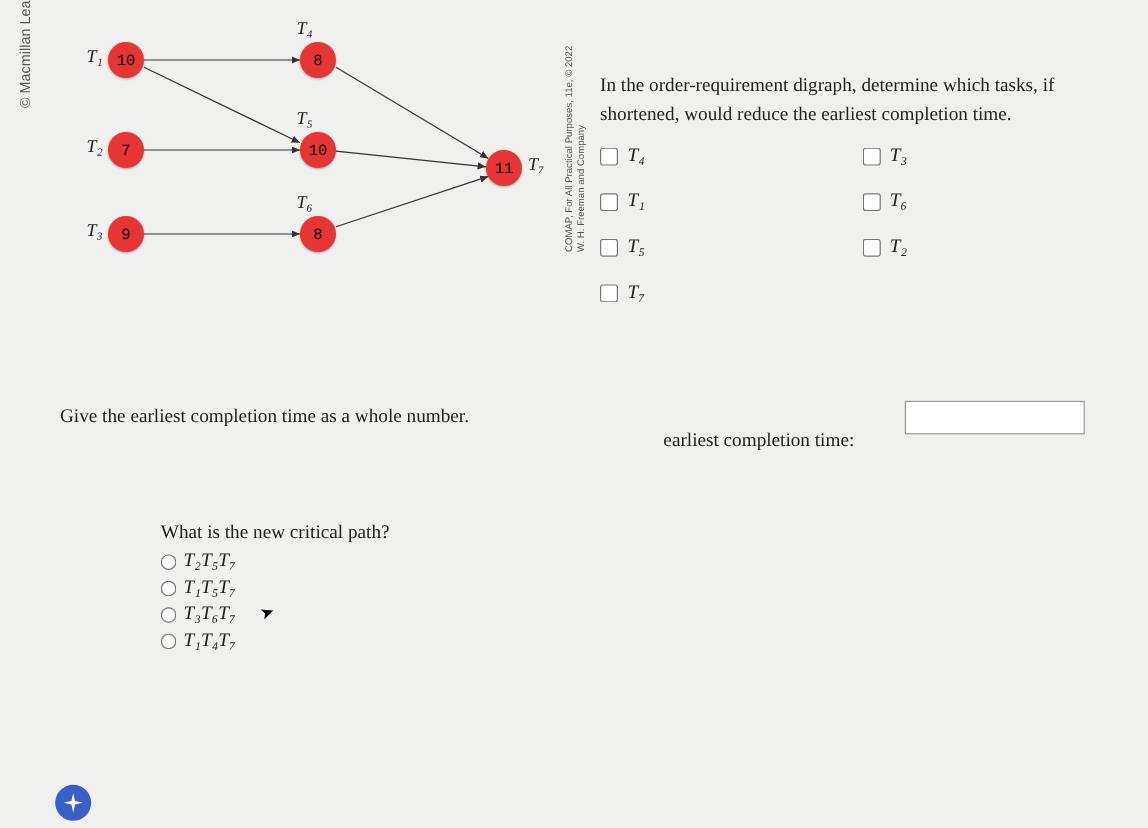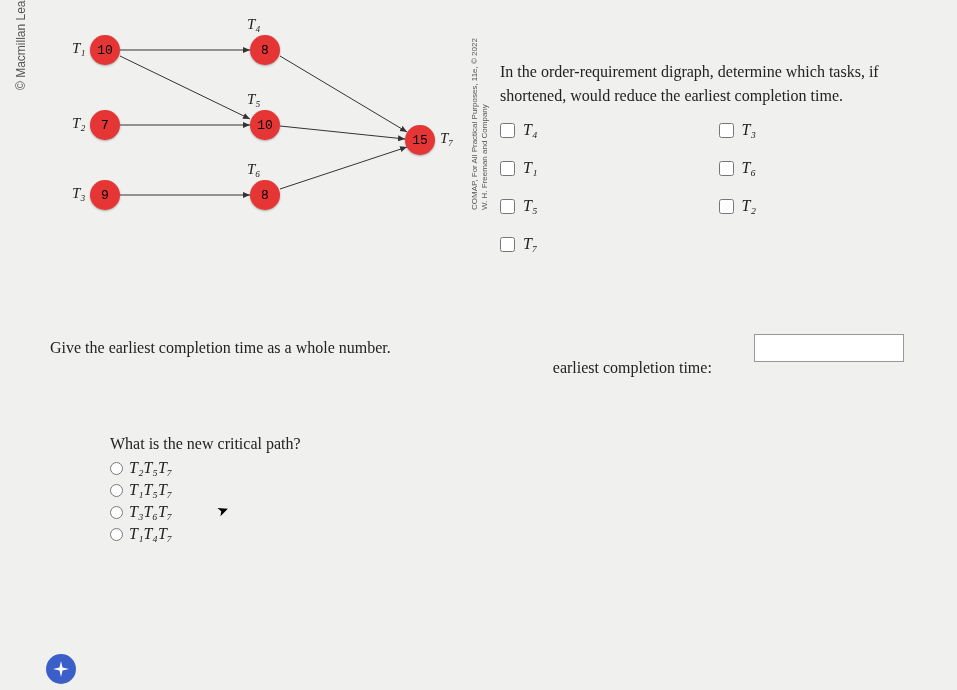--- a/index.html
+++ b/index.html
@@ -117,21 +117,21 @@
   .ans-input {
     width: 150px;
     height: 28px;
     border: 1px solid #999;
     background: #fff;
     padding: 2px 6px;
     font-size: 14px;
   }
   .q3 {
     margin-top: 55px;
-    margin-left: 60px;
+    margin-left: 84px;
     font-size: 16px;
   }
   .radio-list {
     margin-top: 6px;
     font-family: 'Times New Roman', serif;
   }
   .radio-list label {
     display: flex;
     align-items: center;
     gap: 6px;
@@ -197,21 +197,21 @@
 
     <div class="nlabel" style="left:197px;top:6px">T₄</div>
     <div class="node" style="left:200px;top:25px">8</div>
 
     <div class="nlabel" style="left:197px;top:81px">T₅</div>
     <div class="node" style="left:200px;top:100px">10</div>
 
     <div class="nlabel" style="left:197px;top:151px">T₆</div>
     <div class="node" style="left:200px;top:170px">8</div>
 
-    <div class="node" style="left:355px;top:115px">15</div>
+    <div class="node" style="left:355px;top:115px">11</div>
     <div class="nlabel" style="left:390px;top:120px">T₇</div>
 
     <div class="citation-vert" style="left:420px; top:200px;">
       <span>COMAP, For All Practical Purposes, 11e, © 2022</span><br>
       <span>W. H. Freeman and Company</span>
     </div>
   </div>
 
   <div class="q1">
     <div>In the order-requirement digraph, determine which tasks, if shortened, would reduce the earliest completion time.</div>

